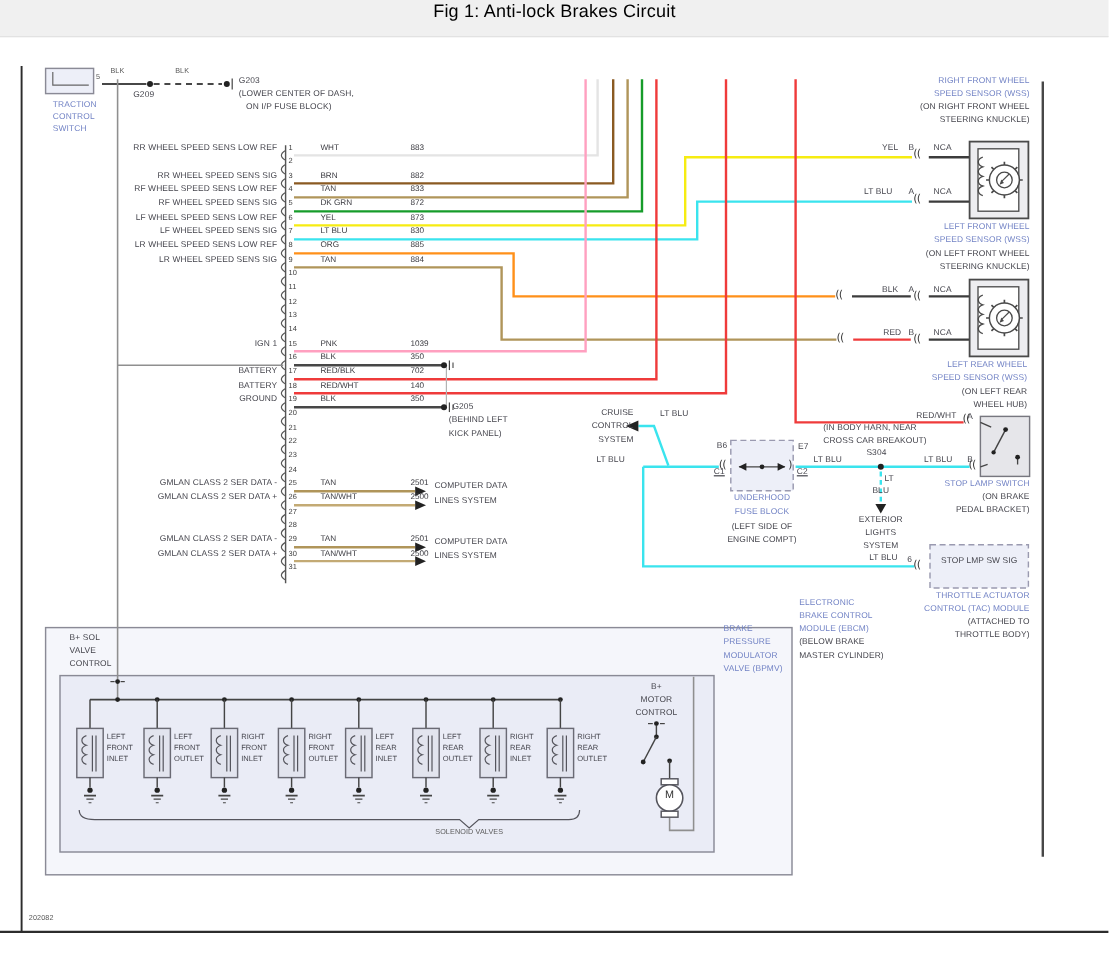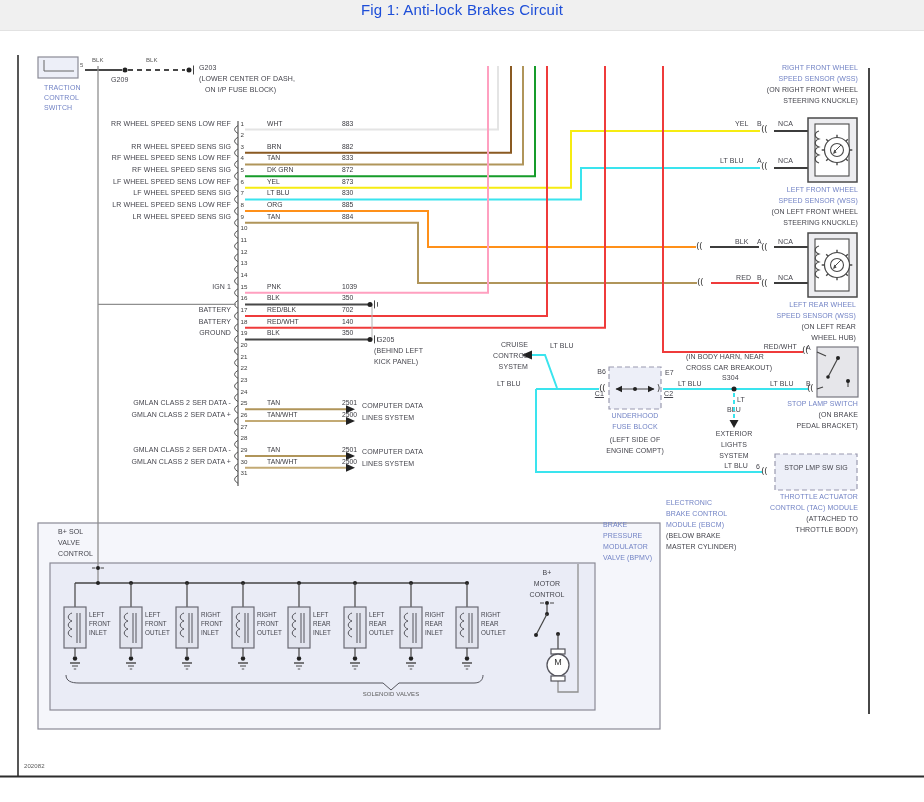--- a/index.html
+++ b/index.html
@@ -8,21 +8,21 @@
   #titlebar{position:absolute;left:0;top:0;width:924px;height:30px;background:#f0f0f0;
             border-bottom:1px solid #e2e2e2;z-index:0;}
   #art{position:absolute;left:0;top:0;z-index:1;}
   .t{position:absolute;font-size:7px;line-height:8px;color:#45454d;white-space:nowrap;z-index:2;letter-spacing:.1px;}
   .blue{color:#7283c5;}
   .ra{transform:translateX(-100%);}
   .ctr{transform:translateX(-50%);}
   .t6{font-size:6px;color:#5a5a5a;}
   .u{text-decoration:underline;}
   .m{font-size:9px;color:#333;}
-  .title{font-size:15px;color:#1d4ed8;letter-spacing:.2px;}
+  .title{font-size:15px;color:#000000;letter-spacing:.2px;}
   .paren{position:absolute;font-family:"DejaVu Sans Mono",monospace;font-size:9px;letter-spacing:-2.5px;color:#3a3a3a;z-index:2;}
   .num{position:absolute;font-size:6.2px;color:#3c3c3c;z-index:2;}
   .wl{position:absolute;font-size:6.8px;color:#3a3a40;z-index:2;white-space:nowrap;}
   .sol{position:absolute;font-size:6.3px;line-height:9px;color:#45454d;z-index:2;white-space:nowrap;}
 </style>
 </head>
 <body>
 
 <div id="stage">
   <div id="titlebar"></div>

